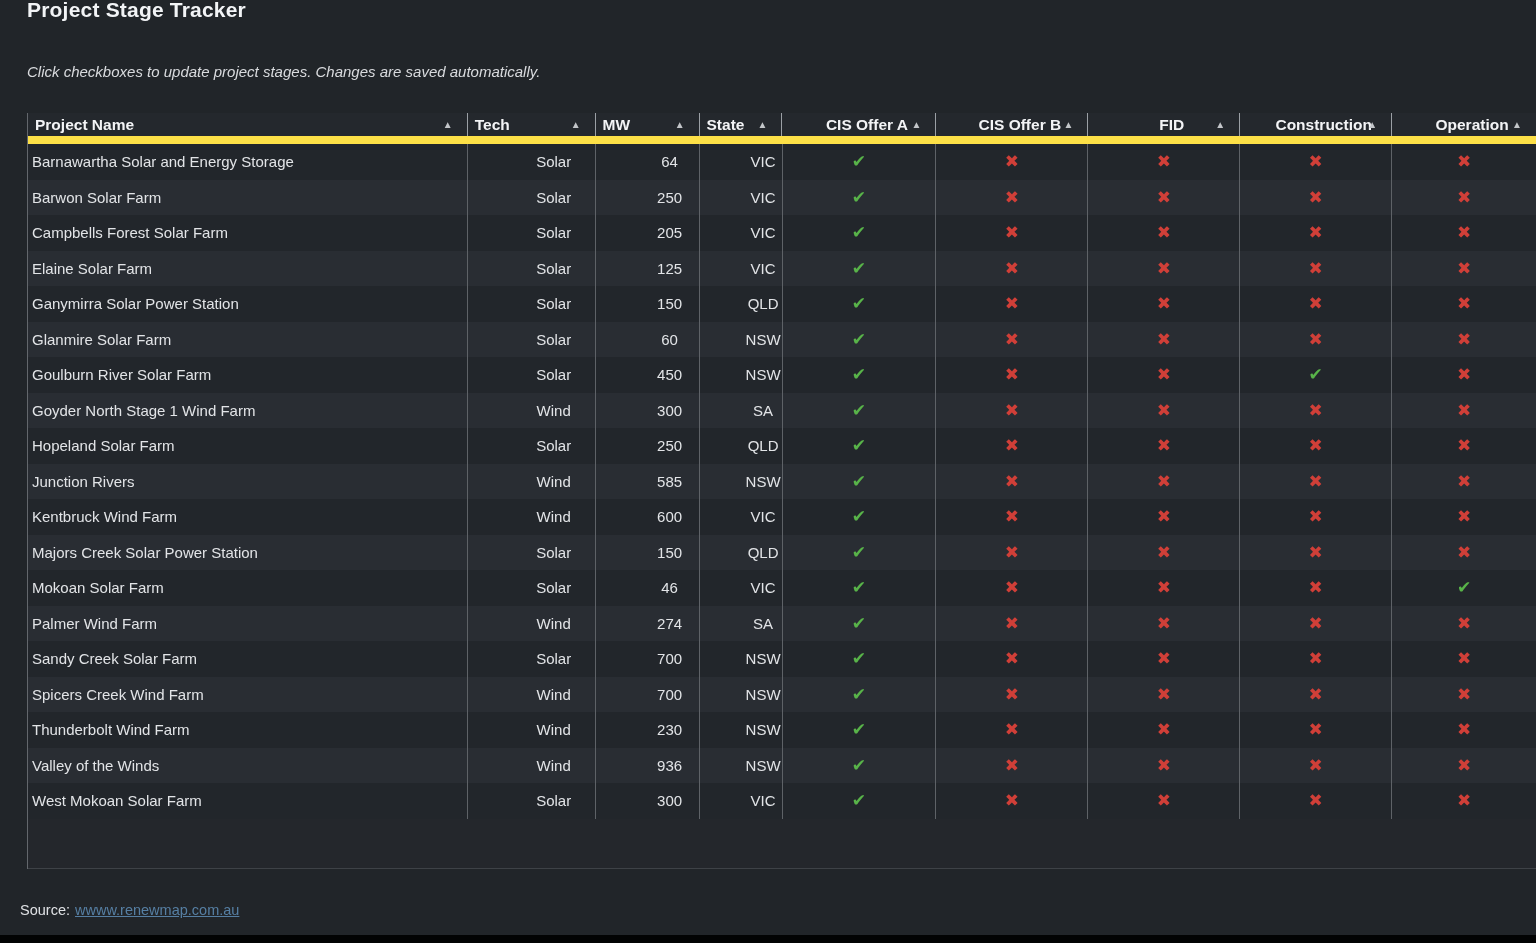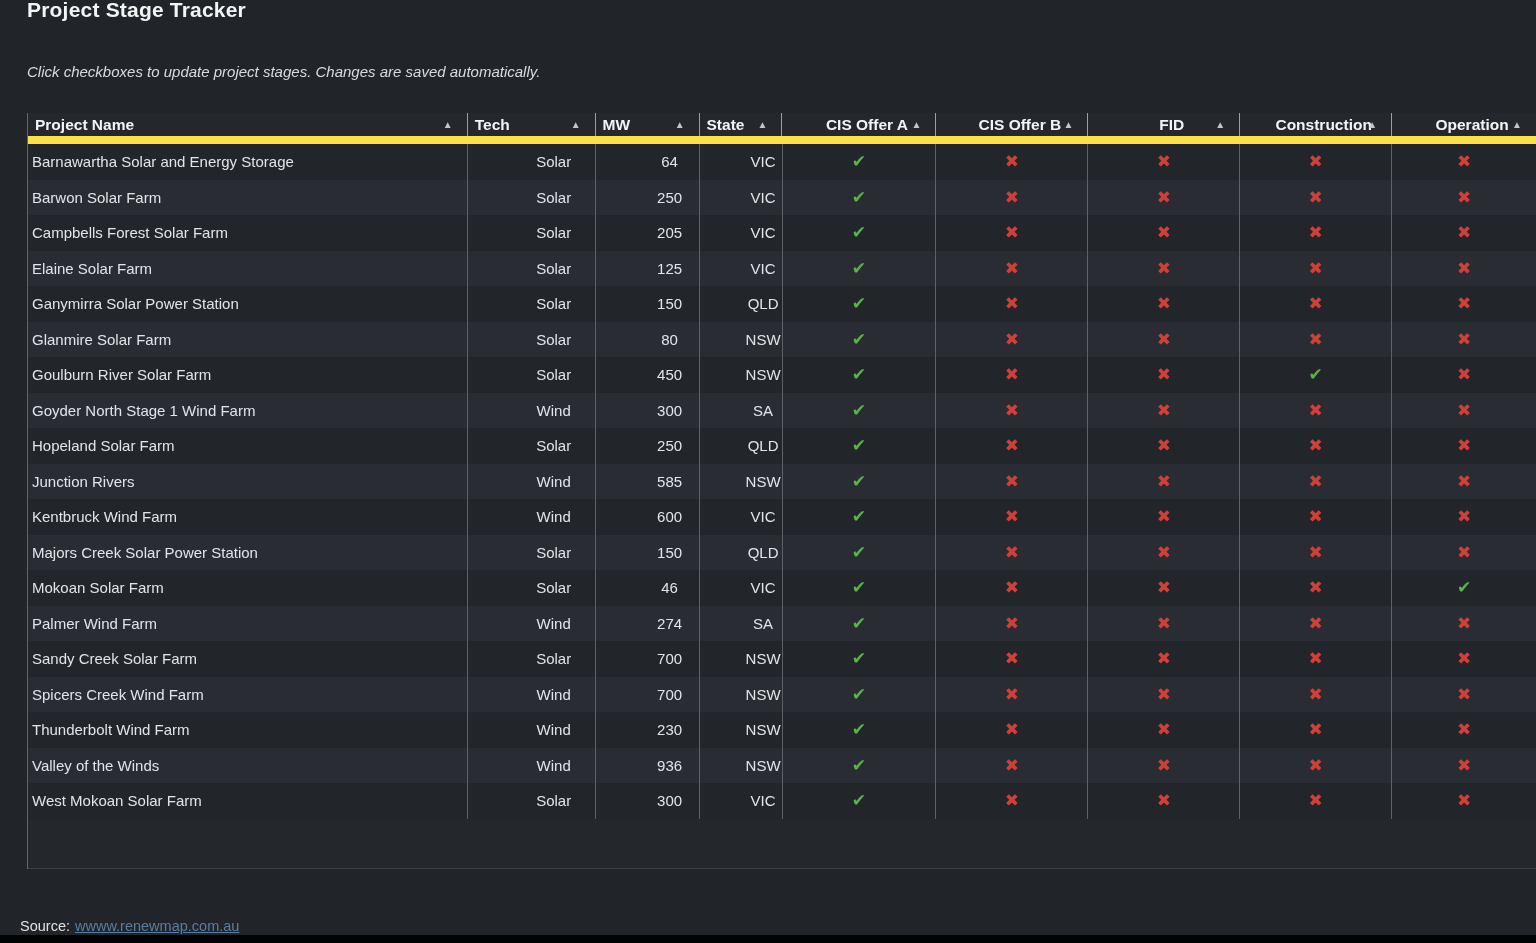--- a/index.html
+++ b/index.html
@@ -54,21 +54,21 @@
   .glyph-check { color:#58b349; font-size:17px; line-height:1; }
   .glyph-cross { color:#d03f38; font-size:17px; line-height:1; }
   
   .c0{width:439px;} .c1{width:128px;} .c2{width:104px;} .c3{width:83px;}
   .c4{width:154px;} .c5{width:152px;} .c6{width:152px;} .c7{width:152px;} .c8{width:145px;}
   .table-empty-space {
     height:50px; background:#24272c;
     border-bottom:1px solid #3e4247;
   }
   .source-line {
-    position:absolute; left:20px; bottom:9px;
+    position:absolute; left:20px; bottom:25px;
     font-size:14.5px; color:#dfe1e4;
   }
   .source-line a { color:#567fa3; text-decoration:underline; margin-left:5px; cursor:pointer; }
   .bottom-bar {
     position:absolute; left:0; bottom:0; width:100%; height:8px; background:#020303;
   }
 </style>
 </head>
 <body>
 
@@ -216,21 +216,21 @@
         <div class="td stage c7">
           <span class="glyph-cross">✖</span>
         </div>
         <div class="td stage c8">
           <span class="glyph-cross">✖</span>
         </div>
       </div>
       <div class="tr">
         <div class="td c0">Glanmire Solar Farm</div>
         <div class="td c1 center">Solar</div>
-        <div class="td c2 center">80</div>
+        <div class="td c2 center">60</div>
         <div class="td c3 center">NSW</div>
         <div class="td stage c4">
           <span class="glyph-check">✔</span>
         </div>
         <div class="td stage c5">
           <span class="glyph-cross">✖</span>
         </div>
         <div class="td stage c6">
           <span class="glyph-cross">✖</span>
         </div>

